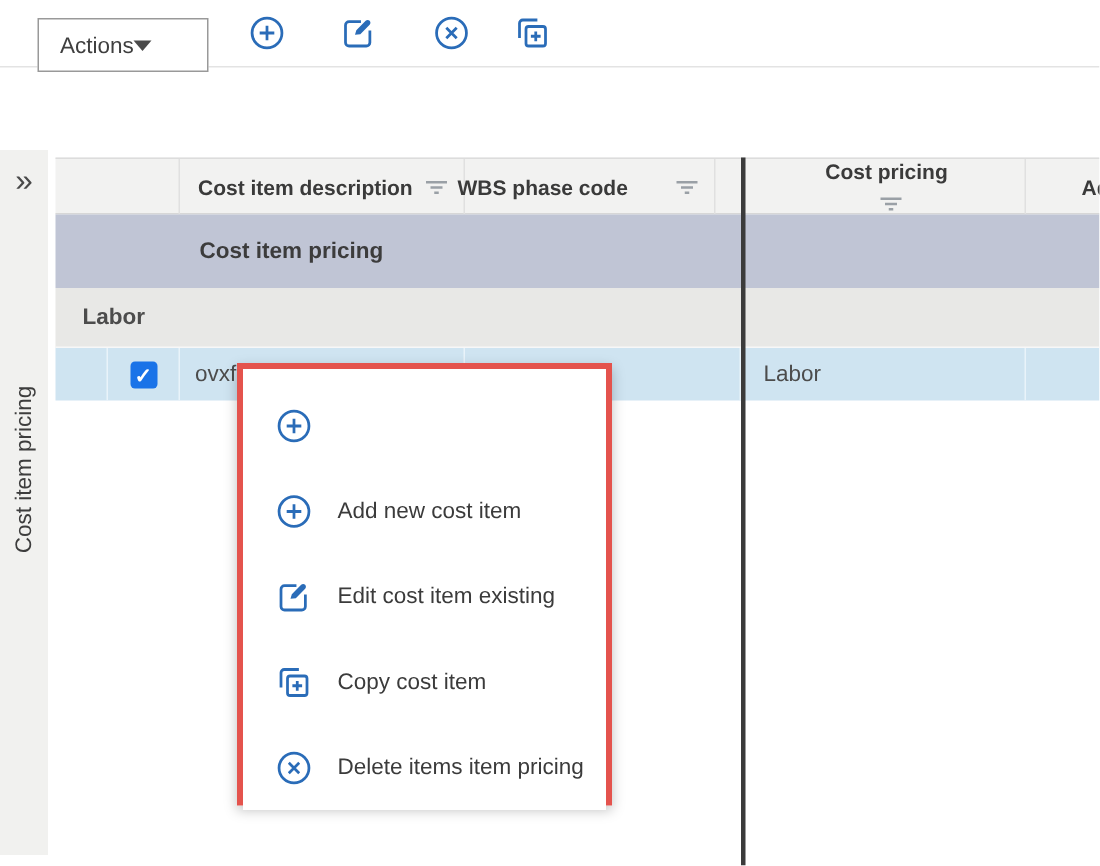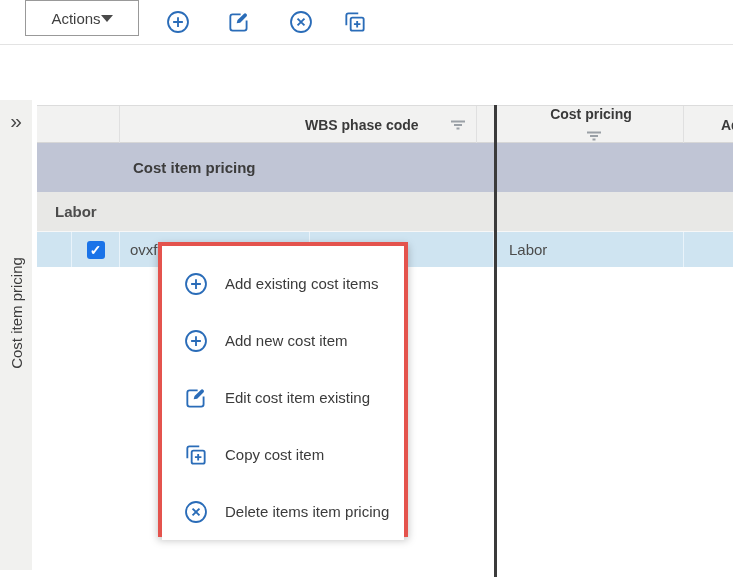--- a/index.html
+++ b/index.html
@@ -2,23 +2,23 @@
 <html><head>
 <meta charset="utf-8">
 <style>
   * { margin:0; padding:0; box-sizing:border-box; }
   html,body { width:733px; height:577px; background:#ffffff;
     font-family:"Liberation Sans", sans-serif; overflow:hidden; position:relative; }
 
   
   .toolbar { position:absolute; left:0; top:0; width:733px; height:45px;
     background:#ffffff; border-bottom:1px solid #e3e3e3; }
-  .actions-btn { position:absolute; left:25px; top:0; width:114px; height:36px;
+  .actions-btn { position:absolute; left:25px; top:12px; width:114px; height:36px;
     border:1px solid #999; background:#fff; display:flex; align-items:center;
-    justify-content:center; padding:0 14px; cursor:pointer; }
+    justify-content:flex-start; padding:0 14px; cursor:pointer; }
   .actions-btn .lbl { font-size:15px; color:#3f3f3f; }
   .caret-down { width:0; height:0; border-left:6px solid transparent;
     border-right:6px solid transparent; border-top:7px solid #4a4a4a; }
   .tb-icon { position:absolute; top:9px; width:26px; height:26px; cursor:pointer; }
   .tb-icon svg { width:26px; height:26px; display:block; }
 
   
   .side-strip { position:absolute; left:0; top:100px; width:32px; height:470px;
     background:#f1f1ef; }
   .collapse-chevron { position:absolute; left:4px; top:8px; width:24px; height:26px;
@@ -116,20 +116,28 @@
 
 <div class="side-strip">
   <div class="collapse-chevron">»</div>
   <div class="v-label">Cost item pricing</div>
 </div>
 
 <div class="grid">
 
   <div class="hdr-row">
     <div class="hdr-cell hdr-blank"></div>
+    <div class="hdr-cell hdr-desc">
+      <span>Cost item description</span>
+      <span class="filter-icon">
+        <svg width="16" height="14" viewBox="0 0 16 14" stroke="#9aa0a6" stroke-width="1.8">
+          <path d="M1 3.5h14M4 7h8M6.5 10.5h3"></path>
+        </svg>
+      </span>
+    </div>
     <div class="hdr-cell hdr-wbs">
       <span>WBS phase code</span>
       <span class="filter-icon">
         <svg width="16" height="14" viewBox="0 0 16 14" stroke="#9aa0a6" stroke-width="1.8">
           <path d="M1 3.5h14M4 7h8M6.5 10.5h3"></path>
         </svg>
       </span>
     </div>
     <div class="hdr-cell hdr-price">
       <span>Cost pricing</span>
@@ -170,21 +178,20 @@
 
 <div class="ctx-menu">
 
   <div class="ctx-item">
     <span class="mi">
       <svg viewBox="0 0 24 24" fill="none" stroke="#2a6cb8" stroke-width="1.7">
         <circle cx="12" cy="12" r="9.2"></circle>
           <path d="M12 7.5v9M7.5 12h9"></path>
       </svg>
     </span>
-    <span class="lbl">Add existing cost items</span>
   </div>
 
   <div class="ctx-item">
     <span class="mi">
       <svg viewBox="0 0 24 24" fill="none" stroke="#2a6cb8" stroke-width="1.7">
         <circle cx="12" cy="12" r="9.2"></circle>
           <path d="M12 7.5v9M7.5 12h9"></path>
       </svg>
     </span>
     <span class="lbl">Add new cost item</span>

